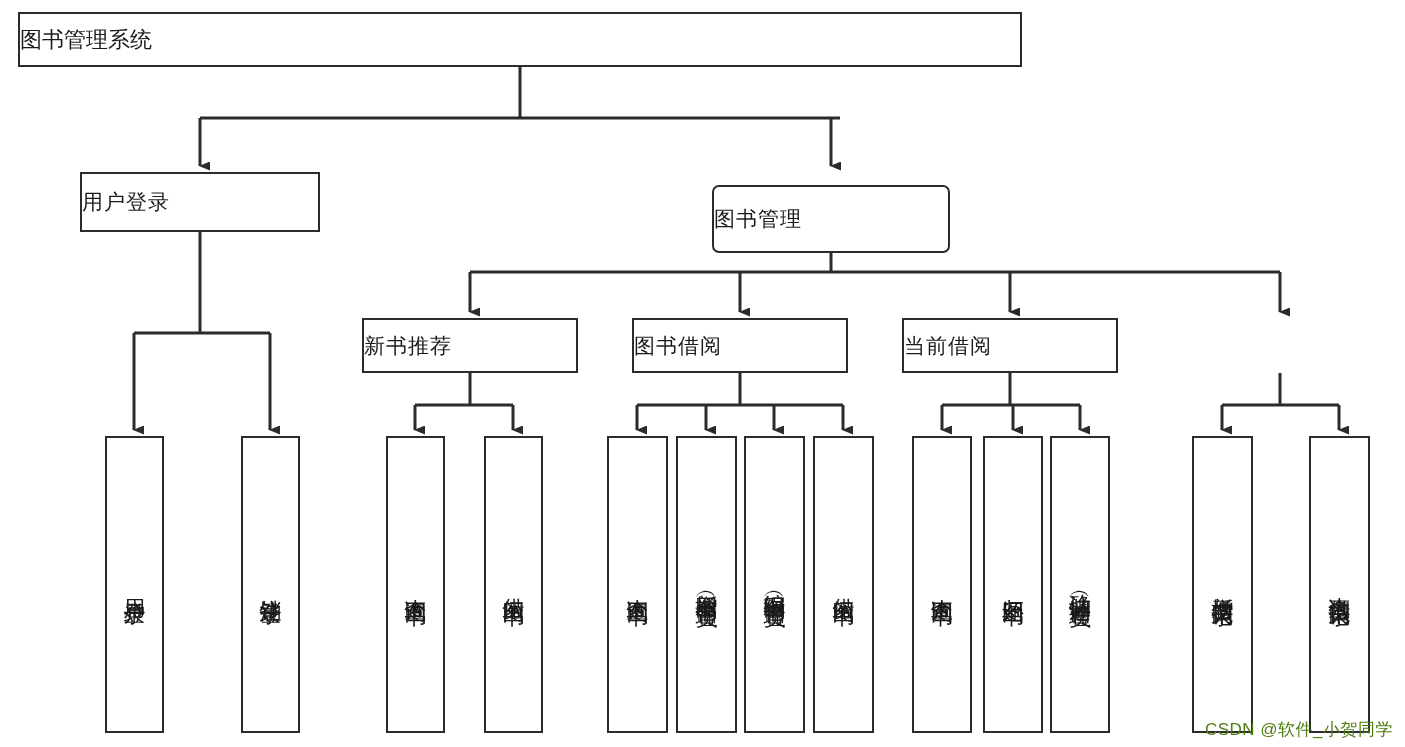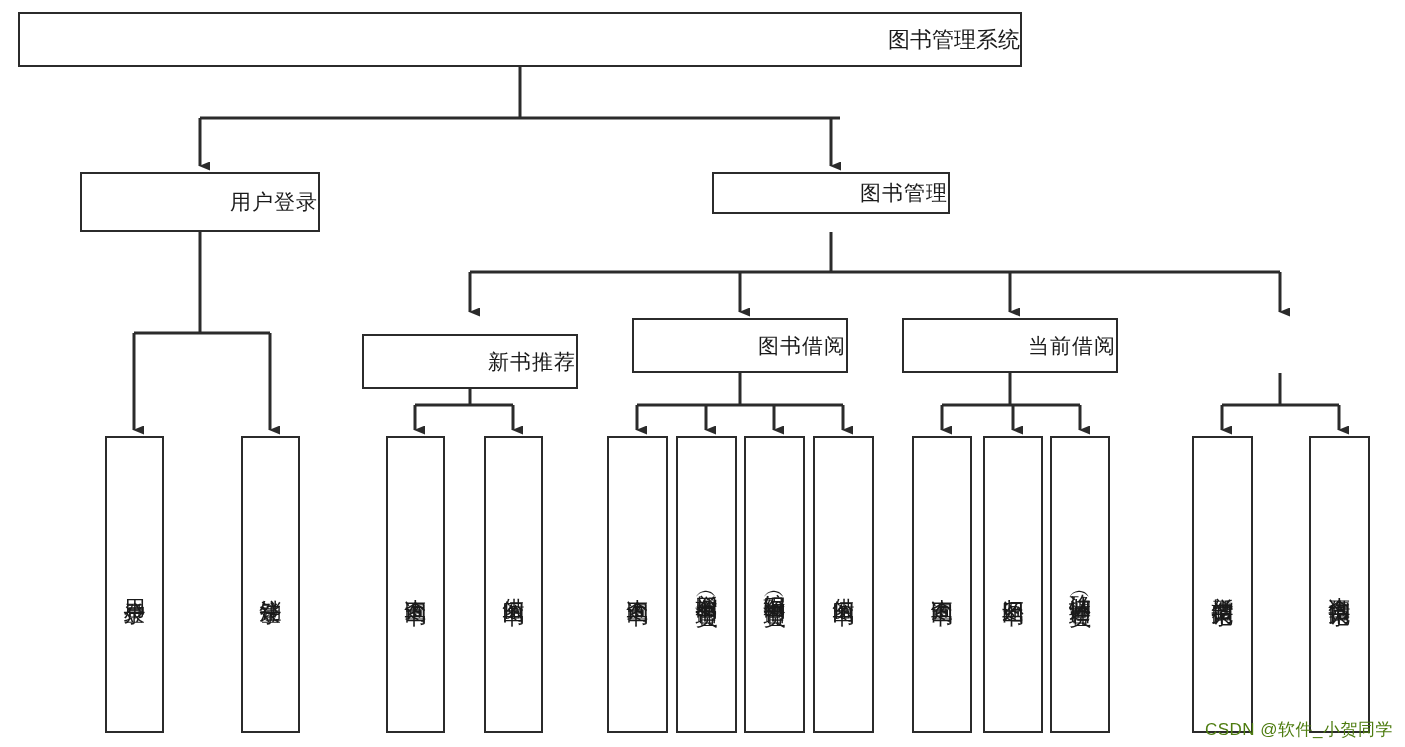--- a/index.html
+++ b/index.html
@@ -25,21 +25,21 @@
     height: 747px;
     pointer-events: none;
   }
   .node {
     position: absolute;
     box-sizing: border-box;
     background: #ffffff;
     border: 2px solid #2b2b2b;
     display: flex;
     align-items: center;
-    justify-content: flex-end;
+    justify-content: flex-start;
     color: #1a1a1a;
   }
   .node.h {
     font-size: 21px;
     letter-spacing: 1px;
     white-space: nowrap;
   }
   .node.root {
     font-size: 22px;
   }
@@ -127,25 +127,25 @@
     </g>
   </svg>
 
   <div class="node root" style="left:18px; top:12px; width:1004px; height:55px;">
     <span>图书管理系统</span>
   </div>
 
   <div class="node h" style="left:80px; top:172px; width:240px; height:60px;">
     <span>用户登录</span>
   </div>
-  <div class="node h" style="left:712px; top:172px; width:238px; height:42px;">
+  <div class="node h" style="left:712px; top:185px; width:238px; height:68px;border-radius:7px;">
     <span>图书管理</span>
   </div>
 
-  <div class="node h" style="left:362px; top:318px; width:216px; height:55px;margin-top:16px;">
+  <div class="node h" style="left:362px; top:318px; width:216px; height:55px;">
     <span>新书推荐</span>
   </div>
   <div class="node h" style="left:902px; top:318px; width:216px; height:55px;">
     <span>当前借阅</span>
   </div>
   <div class="node h" style="left:632px; top:318px; width:216px; height:55px;">
     <span>图书借阅</span>
   </div>
 
   <div class="leaf" style="left:105px; top:436px; width:59px; height:297px;">

